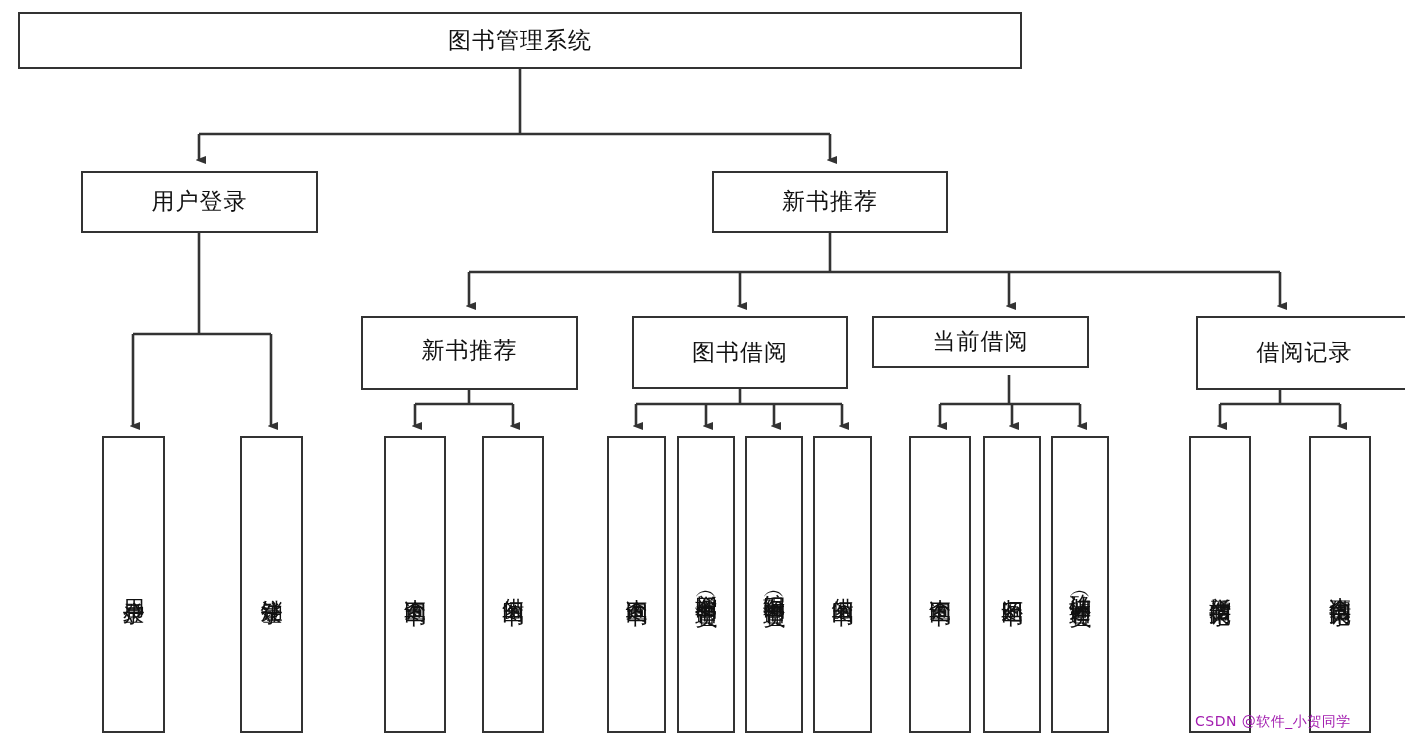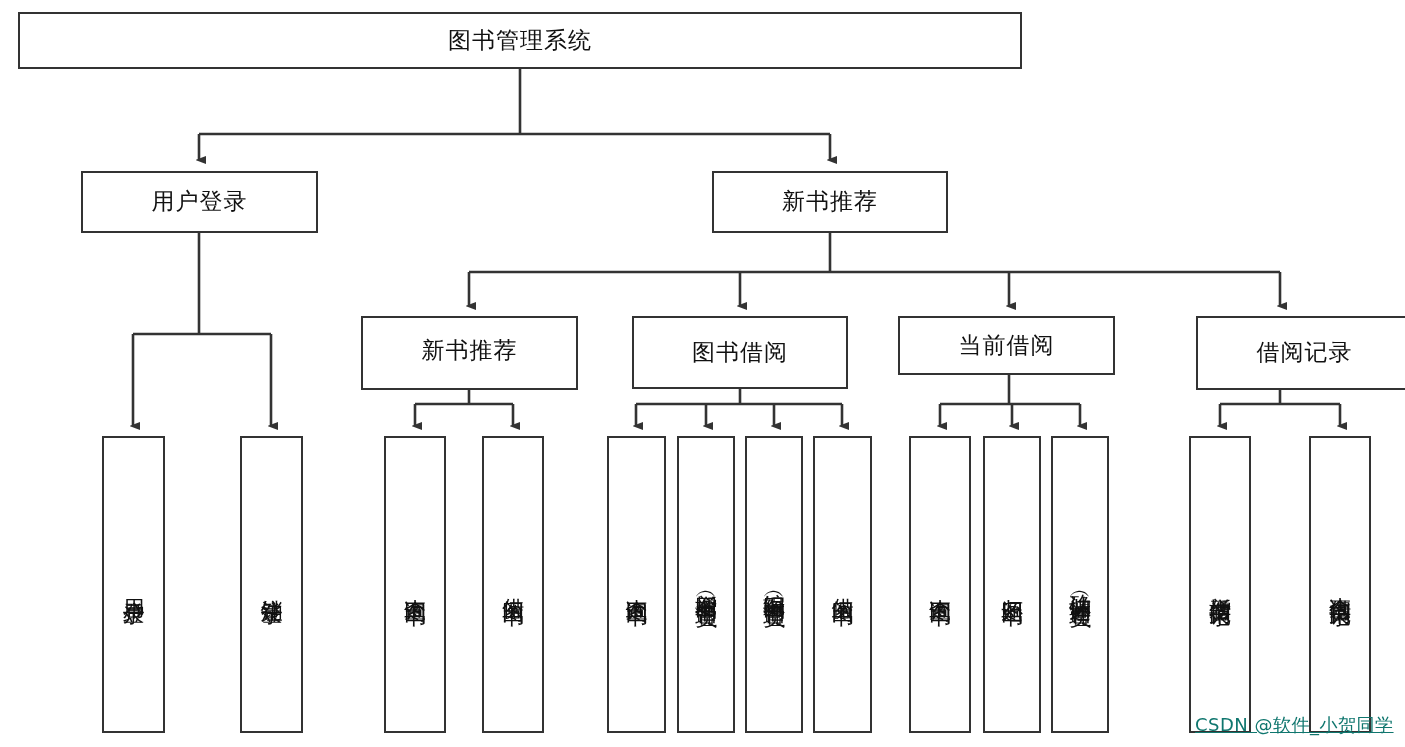--- a/index.html
+++ b/index.html
@@ -54,26 +54,25 @@
   .vtext {
     writing-mode: vertical-rl;
     text-orientation: upright;
     -webkit-writing-mode: vertical-rl;
     letter-spacing: 2px;
     white-space: nowrap;
     display: block;
   }
   .watermark {
     position: absolute;
-    font-size: 18px;
-    color: #0f766e;
+    font-size: 14px;
+    color: #a21caf;
     letter-spacing: 0.5px;
     white-space: nowrap;
     font-family: "DejaVu Sans", "Liberation Sans", sans-serif;
-    text-decoration: underline;
   }
 </style>
 </head>
 <body>
 
 <div id="canvas">
 
   <svg id="wires" viewBox="0 0 1405 747">
     <defs>
       <marker id="arrow" markerWidth="10" markerHeight="10" refX="4" refY="7" orient="auto" markerUnits="userSpaceOnUse">
@@ -135,21 +134,21 @@
   <div class="node horiz" style="left:712px; top:171px; width:236px; height:62px;">
     <span>新书推荐</span>
   </div>
 
   <div class="node horiz" style="left:361px; top:316px; width:217px; height:74px;font-family:Liberation Mono, monospace;">
     <span>新书推荐</span>
   </div>
   <div class="node horiz" style="left:632px; top:316px; width:216px; height:73px;">
     <span>图书借阅</span>
   </div>
-  <div class="node horiz" style="left:898px; top:316px; width:217px; height:59px;">
+  <div class="node horiz" style="left:872px; top:316px; width:217px; height:52px;">
     <span>当前借阅</span>
   </div>
   <div class="node horiz" style="left:1196px; top:316px; width:217px; height:74px;text-align:right;">
     <span>借阅记录</span>
   </div>
 
   <div class="node leaf" style="left:102px; top:436px; width:63px; height:297px;">
     <span class="vtext">用户登录</span>
   </div>
   <div class="node leaf" style="left:240px; top:436px; width:63px; height:297px;">

